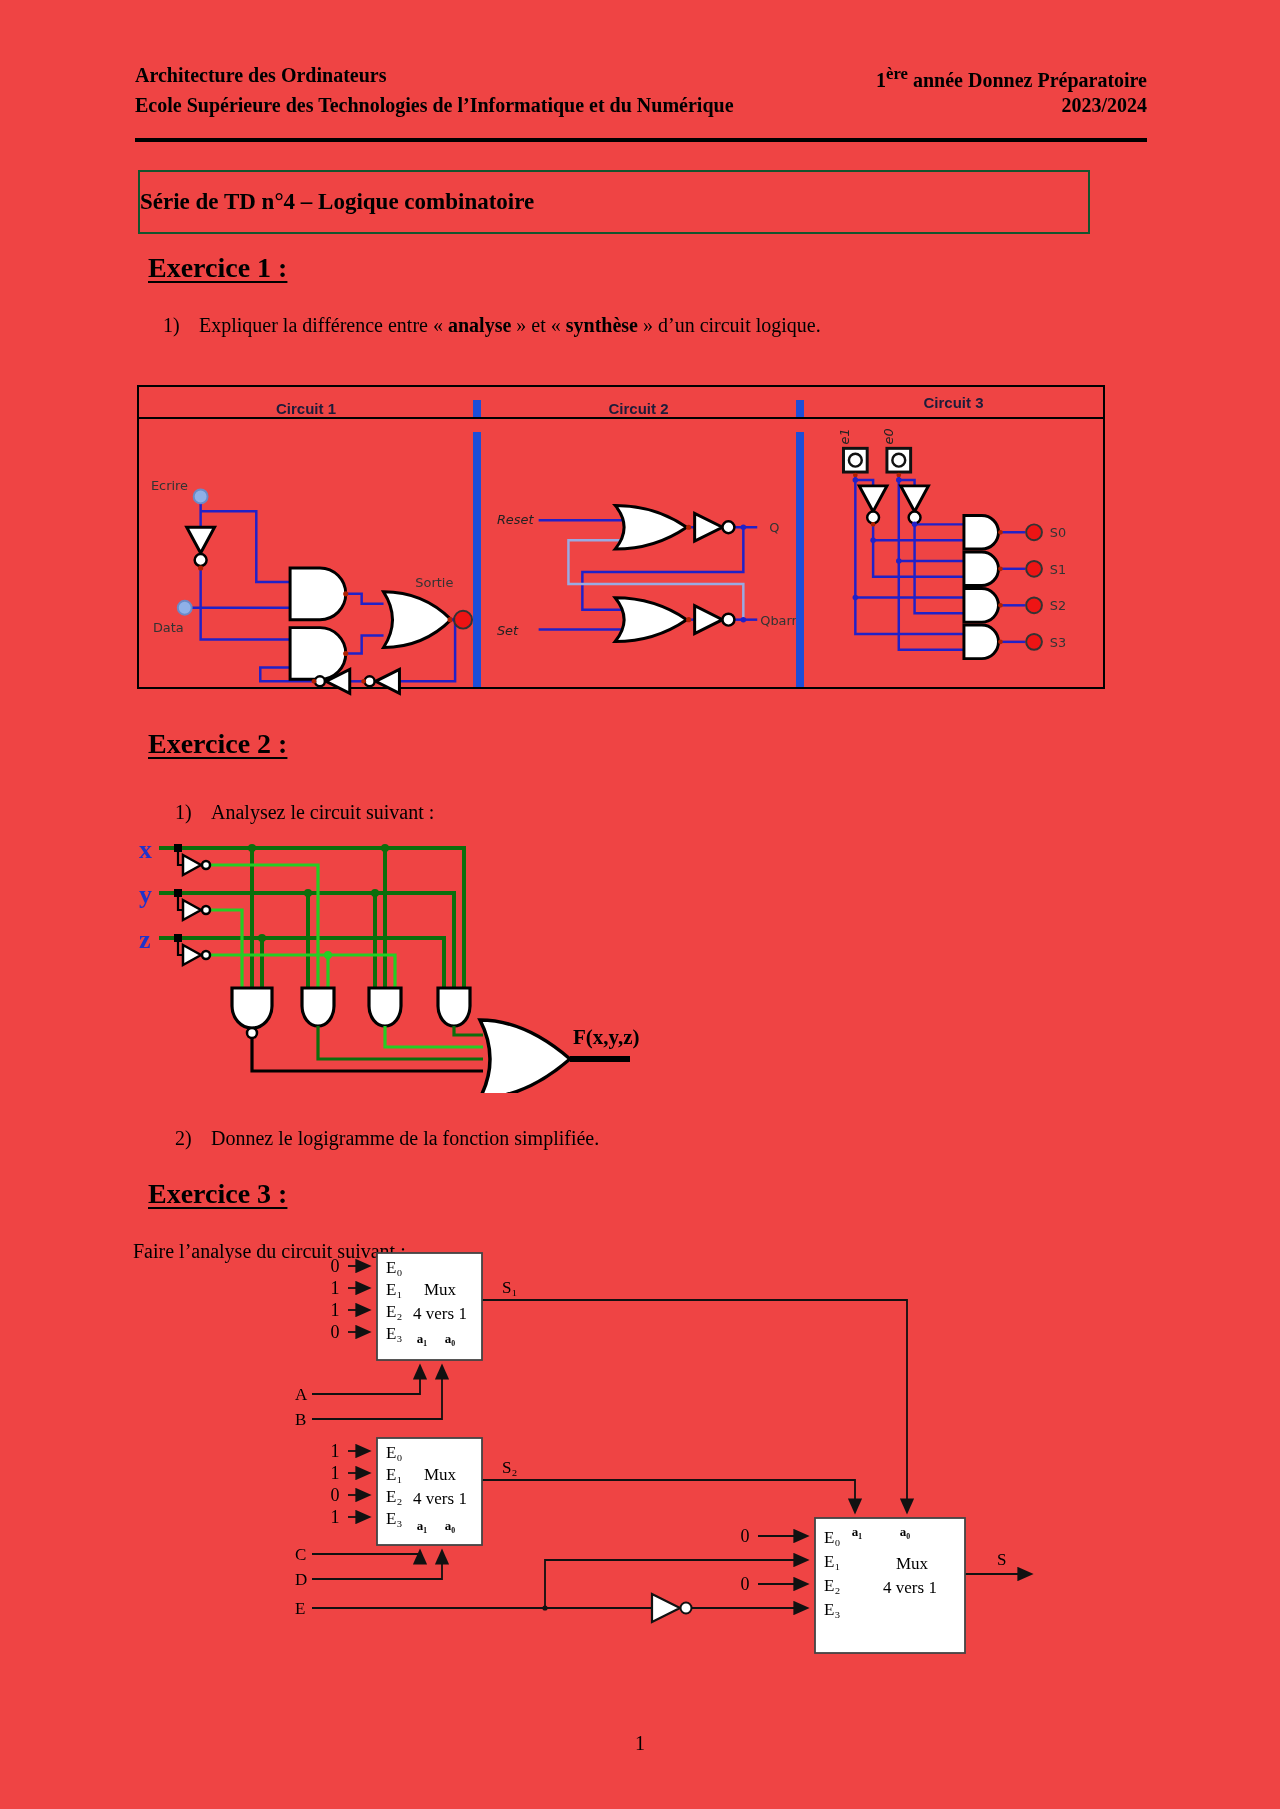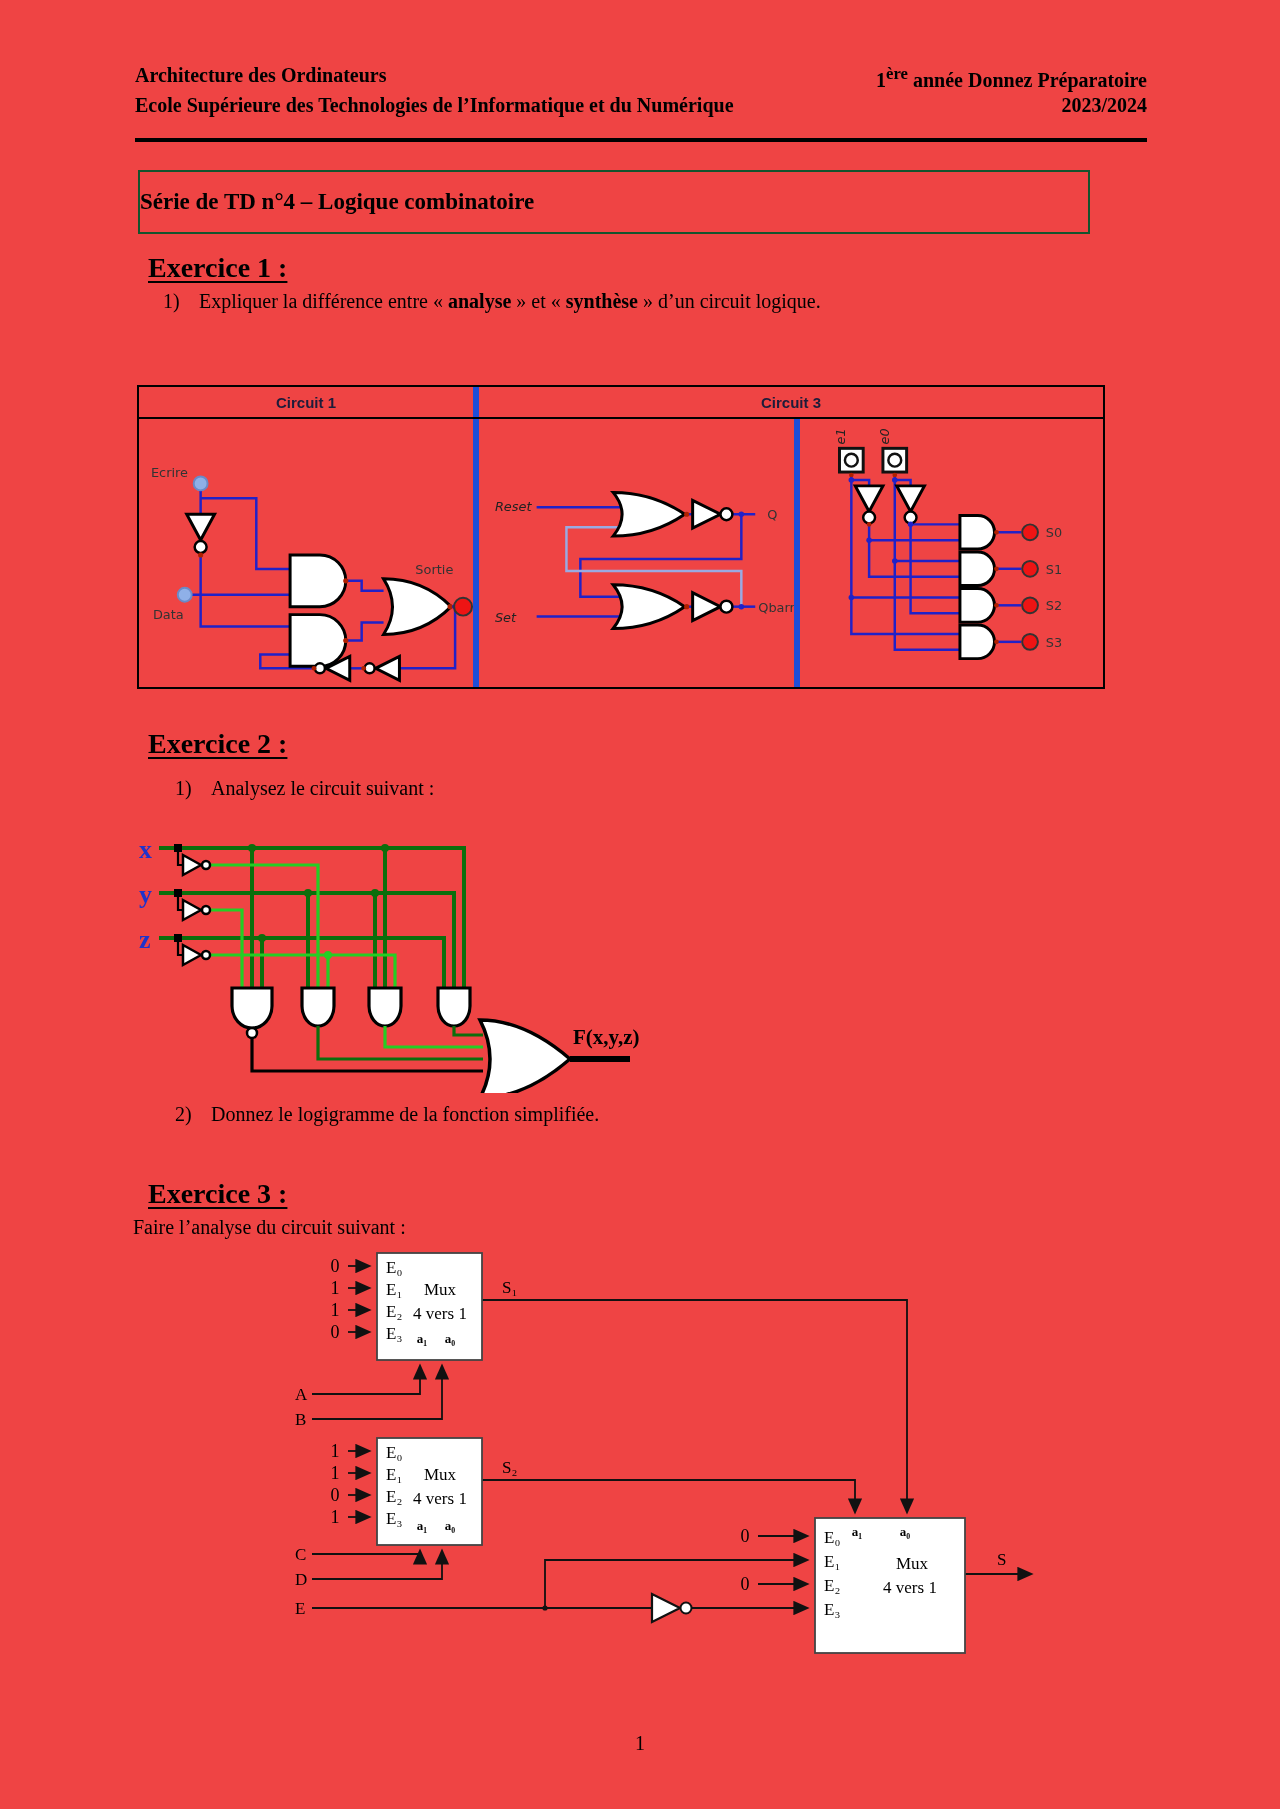--- a/index.html
+++ b/index.html
@@ -3,29 +3,29 @@
 <meta charset="utf-8">
 <style>
   html,body{margin:0;padding:0;background:#e8e8e8;}
   .page{position:relative;width:1280px;height:1809px;background:#ef4444;margin:0 auto;
         font-family:"Liberation Serif","DejaVu Serif",serif;color:#000;overflow:hidden;}
   .abs{position:absolute;}
   .hdr{font-weight:bold;font-size:20px;white-space:nowrap;}
   .rule{background:#000;height:4px;}
   .titlebox{border:2px solid #14532d;text-align:left;font-weight:bold;font-size:23px;line-height:60px;}
   .exh{font-weight:bold;font-size:28px;text-decoration:underline;text-underline-offset:4px;}
-  .item{font-size:20px;white-space:nowrap;}
+  .item{font-size:20px;white-space:nowrap;margin-top:24px;}
   .item .num{display:inline-block;width:36px;}
   .tbl{border:2px solid #000;}
   .thead{display:flex;border-bottom:2px solid #000;height:30px;
          font-family:"Liberation Sans","DejaVu Sans",sans-serif;font-size:15px;font-weight:bold;color:#1c1c3a;}
   .thead>div{display:flex;align-items:center;justify-content:center;}
   .tbody{display:flex;height:268px;}
   .tcell{position:relative;}
-  .b-r{border-right:6px solid #1d4ed8;}
+  .b-r{border-right:8px solid #1d4ed8;margin-top:13px;}
   svg text{font-family:"DejaVu Sans",sans-serif;}
   .clabel{font-size:13px;fill:#333;}
   .citalic{font-size:13px;fill:#222;font-style:italic;}
   .serifT{font-family:"Liberation Serif","DejaVu Serif",serif;}
   .pageno{font-size:20px;}
 </style>
 </head>
 <body>
 
 <div class="page">
@@ -41,20 +41,21 @@
   </div>
 
   <div class="abs exh" style="left:148px;top:252px;">Exercice 1 :</div>
   <div class="abs item" style="left:163px;top:290px;">
     <span class="num">1)</span><span>Expliquer la différence entre « </span><b>analyse</b><span> » et « </span><b>synthèse</b><span> » d’un circuit logique.</span>
   </div>
 
   <div class="abs tbl" style="left:137px;top:385px;width:964px;">
     <div class="thead">
       <div class="b-r" style="width:334px;">Circuit 1</div>
+      <div class="b-r" style="width:315px;">Circuit 2</div>
       <div style="flex:1;">Circuit 3</div>
     </div>
     <div class="tbody">
 
       <div class="tcell b-r" style="width:334px;">
         <svg width="334" height="268" viewBox="0 0 336 268">
           <g stroke="#2121c8" stroke-width="2.5" fill="none">
             <path d="M62 71 V95"></path>
               <path d="M62 79 H118 V150 H152"></path>
             <path d="M62 134 V208 H152"></path>

